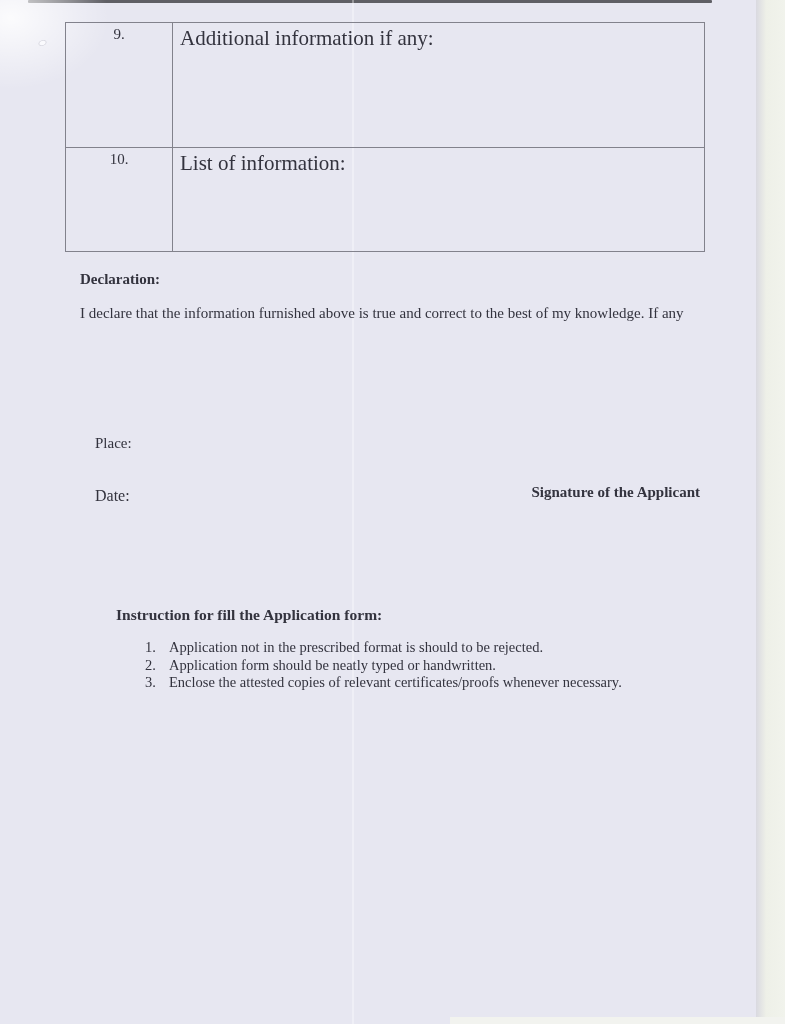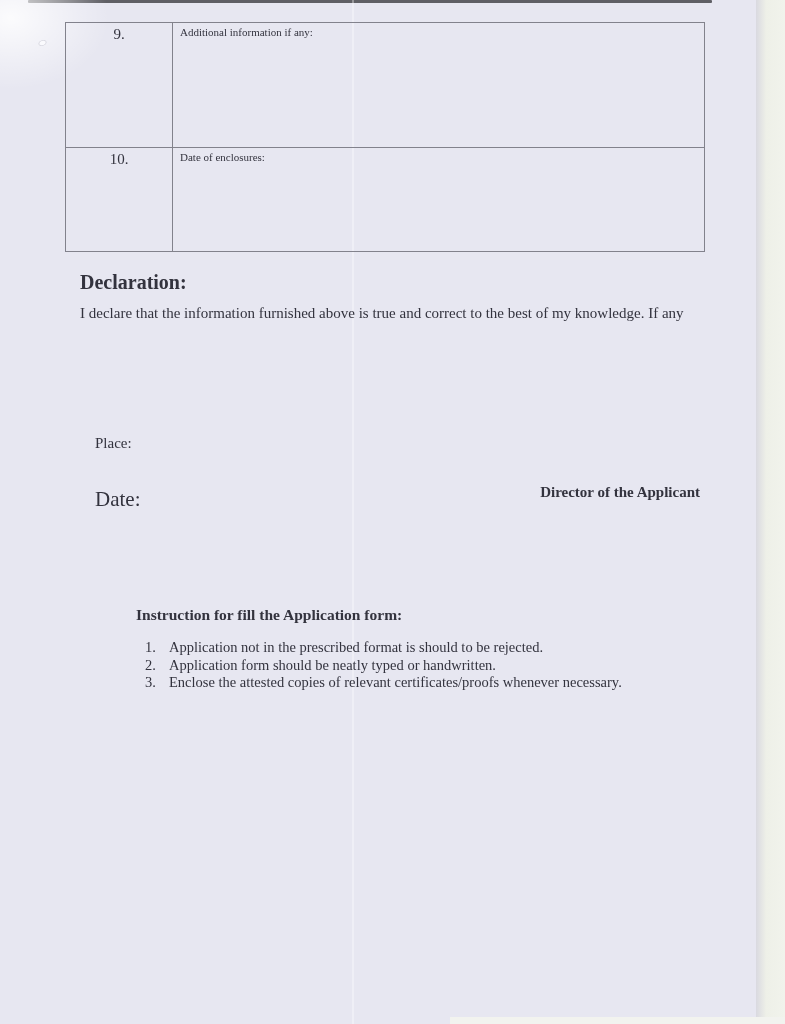--- a/index.html
+++ b/index.html
@@ -78,65 +78,64 @@
     width: 107px;
     border-right: 1px solid #82828c;
     box-sizing: border-box;
     text-align: center;
     padding-top: 3px;
     font-size: 15px;
   }
   .cell-label {
     flex: 1;
     padding: 3px 0 0 7px;
-    font-size: 11px;
+    font-size: 21px;
   }
 
   
   .decl-heading {
     position: absolute;
     left: 80px; top: 271px;
     font-weight: bold;
-    font-size: 20px;
+    font-size: 15px;
   }
   .decl-body {
     position: absolute;
     left: 80px; top: 302px;
     font-size: 15px;
     line-height: 22px;
     white-space: nowrap;
   }
 
   
   .place-label {
     position: absolute;
     left: 95px; top: 435px;
     font-size: 15px;
     text-align: right;
   }
   .date-label {
     position: absolute;
     left: 95px; top: 487px;
-    font-size: 21px;
+    font-size: 16px;
   }
   .signature-label {
     position: absolute;
     right: 85px; top: 484px;
     font-weight: bold;
     font-size: 15px;
     white-space: nowrap;
   }
 
   
   .instr-heading {
     position: absolute;
     left: 116px; top: 606px;
     font-weight: bold;
     font-size: 15.5px;
-    margin-left: 20px;
   }
   .instr-list {
     position: absolute;
     left: 145px; top: 639px;
     font-size: 14.5px;
     line-height: 17.5px;
     white-space: nowrap;
   }
   .instr-item { display: flex; }
   .instr-num {
@@ -156,35 +155,35 @@
   <div class="paper-crease"></div>
   <div class="bottom-light-strip"></div>
 
   <div class="form-table">
     <div class="form-row r0">
       <div class="cell-num">9.</div>
       <div class="cell-label">Additional information if any:</div>
     </div>
     <div class="form-row r1">
       <div class="cell-num">10.</div>
-      <div class="cell-label">Date of enclosures:</div>
+      <div class="cell-label">List of information:</div>
     </div>
   </div>
 
   <div class="decl-heading">Declaration:</div>
 
   <div class="decl-body">
     <div>I declare that the information furnished above is true and correct to the best of my knowledge. If any</div>
   </div>
 
   <div class="place-label">Place:</div>
 
   <div class="date-label">Date:</div>
 
-  <div class="signature-label">Director of the Applicant</div>
+  <div class="signature-label">Signature of the Applicant</div>
 
   <div class="instr-heading">Instruction for fill the Application form:</div>
 
   <div class="instr-list">
     <div class="instr-item">
       <span class="instr-num">1.</span>
       <span>Application not in the prescribed format is should to be rejected.</span>
     </div>
     <div class="instr-item">
       <span class="instr-num">2.</span>

